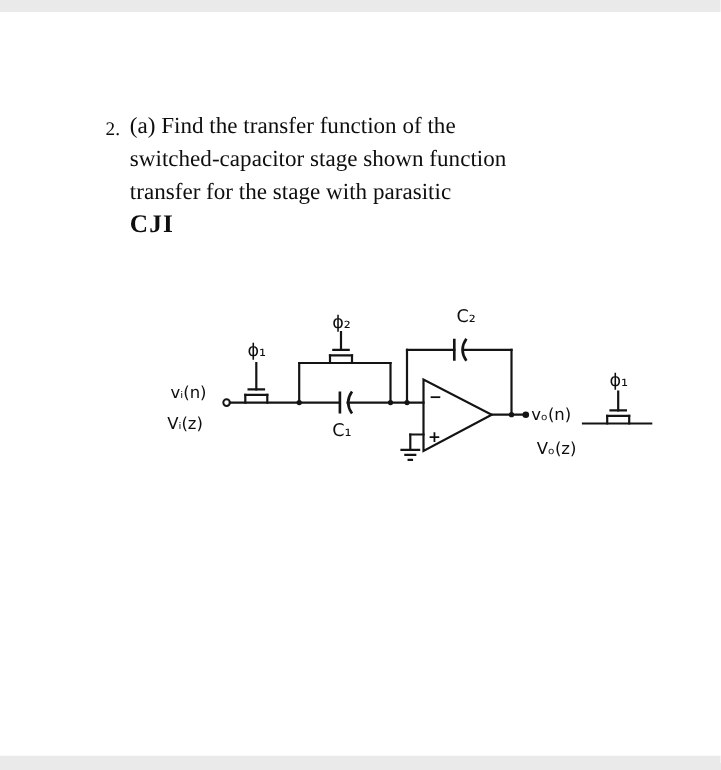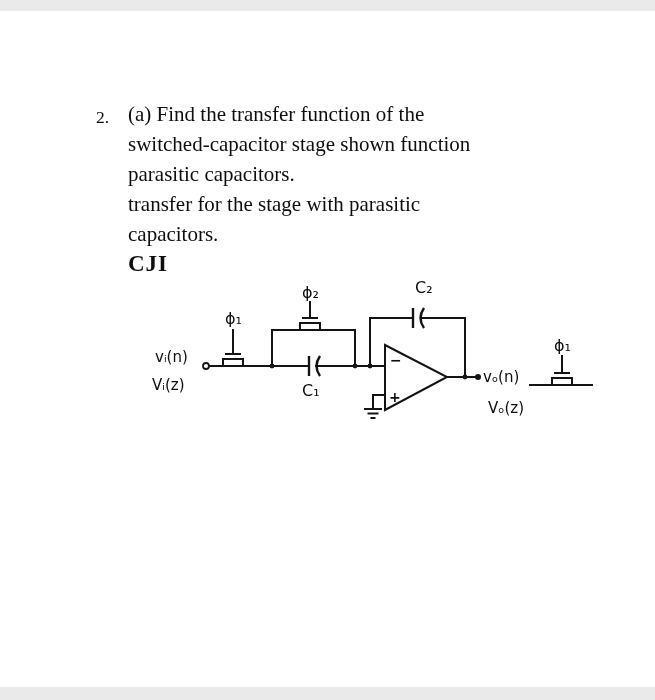--- a/index.html
+++ b/index.html
@@ -19,21 +19,21 @@
     position: absolute;
     top: 99px; left: 96px;
     width: 460px;
     font-size: 21px;
     line-height: 30px;
   }
   .problem .num {
     position: absolute; left: 0; top: 3px;
     font-size: 17.5px;
   }
-  .problem .lines { margin-left: 32px; }
+  .problem .lines { margin-left: 22px; }
   .pline { white-space: nowrap; }
   .pline.cjn { font-size: 23px; letter-spacing: 1px; font-weight: bold; }
 
   .circuit {
     position: absolute;
     left: 130px; top: 272px;
   }
   .wire { stroke: #141414; stroke-width: 2; fill: none; stroke-linecap: square; }
   .plate { stroke: #141414; stroke-width: 2.4; fill: none; stroke-linecap: butt; }
   .clabel {
@@ -56,23 +56,21 @@
 <body>
 
 <div class="strip top"></div>
 <div class="strip bottom"></div>
 
 <div class="problem">
   <span class="num">2.</span>
   <div class="lines">
     <div class="pline">(a) Find the transfer function of the</div>
     <div class="pline">switched-capacitor stage shown function</div>
-    <div class="pline">parasitic capacitors.</div>
     <div class="pline">transfer for the stage with parasitic</div>
-    <div class="pline">capacitors.</div>
     <div class="pline cjn">CJI</div>
   </div>
 </div>
 
 <svg class="circuit" width="490" height="170" viewBox="0 0 490 170">
 
   <text class="clabel" x="25" y="90">vᵢ(n)</text>
   <text class="clabel" x="22" y="118">Vᵢ(z)</text>
   <circle class="terminal-open" cx="76" cy="94" r="3"></circle>
 

